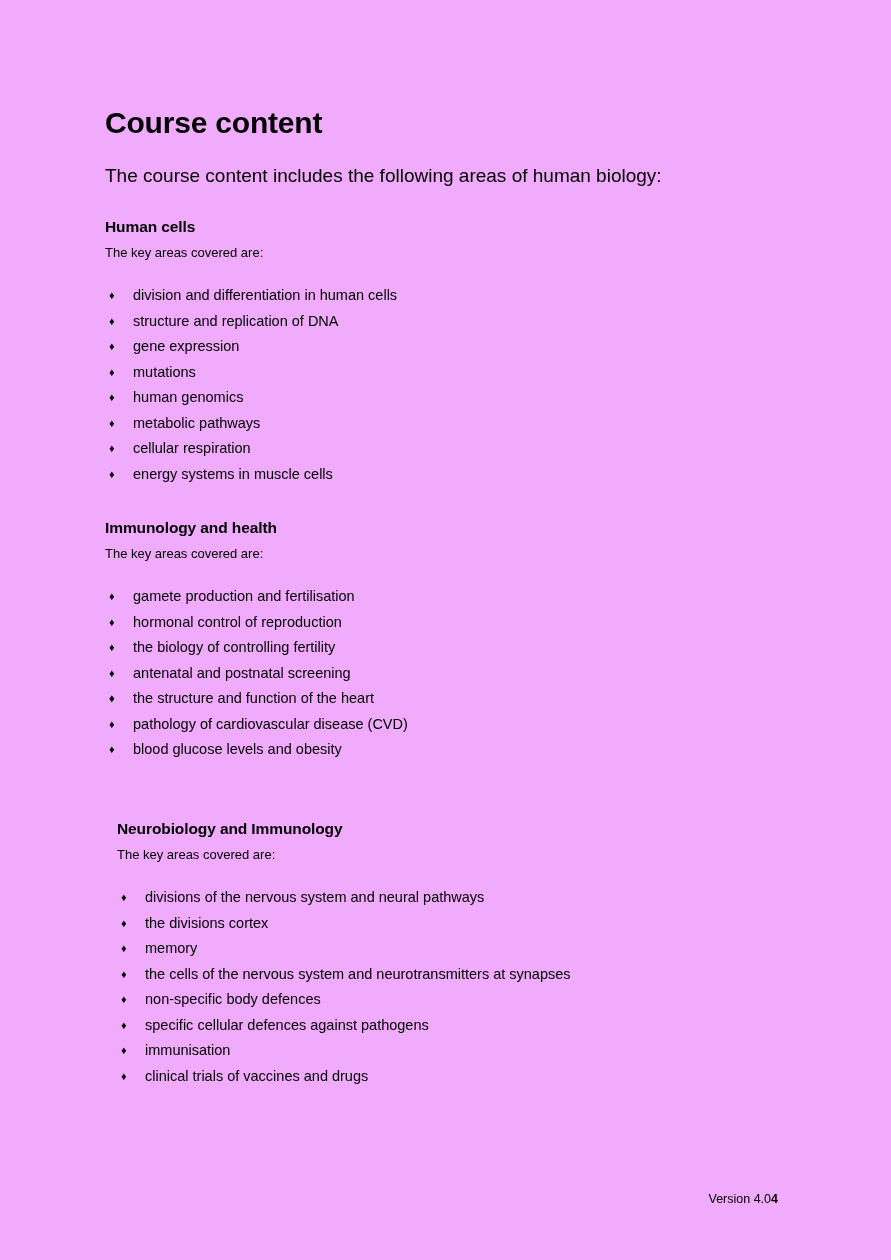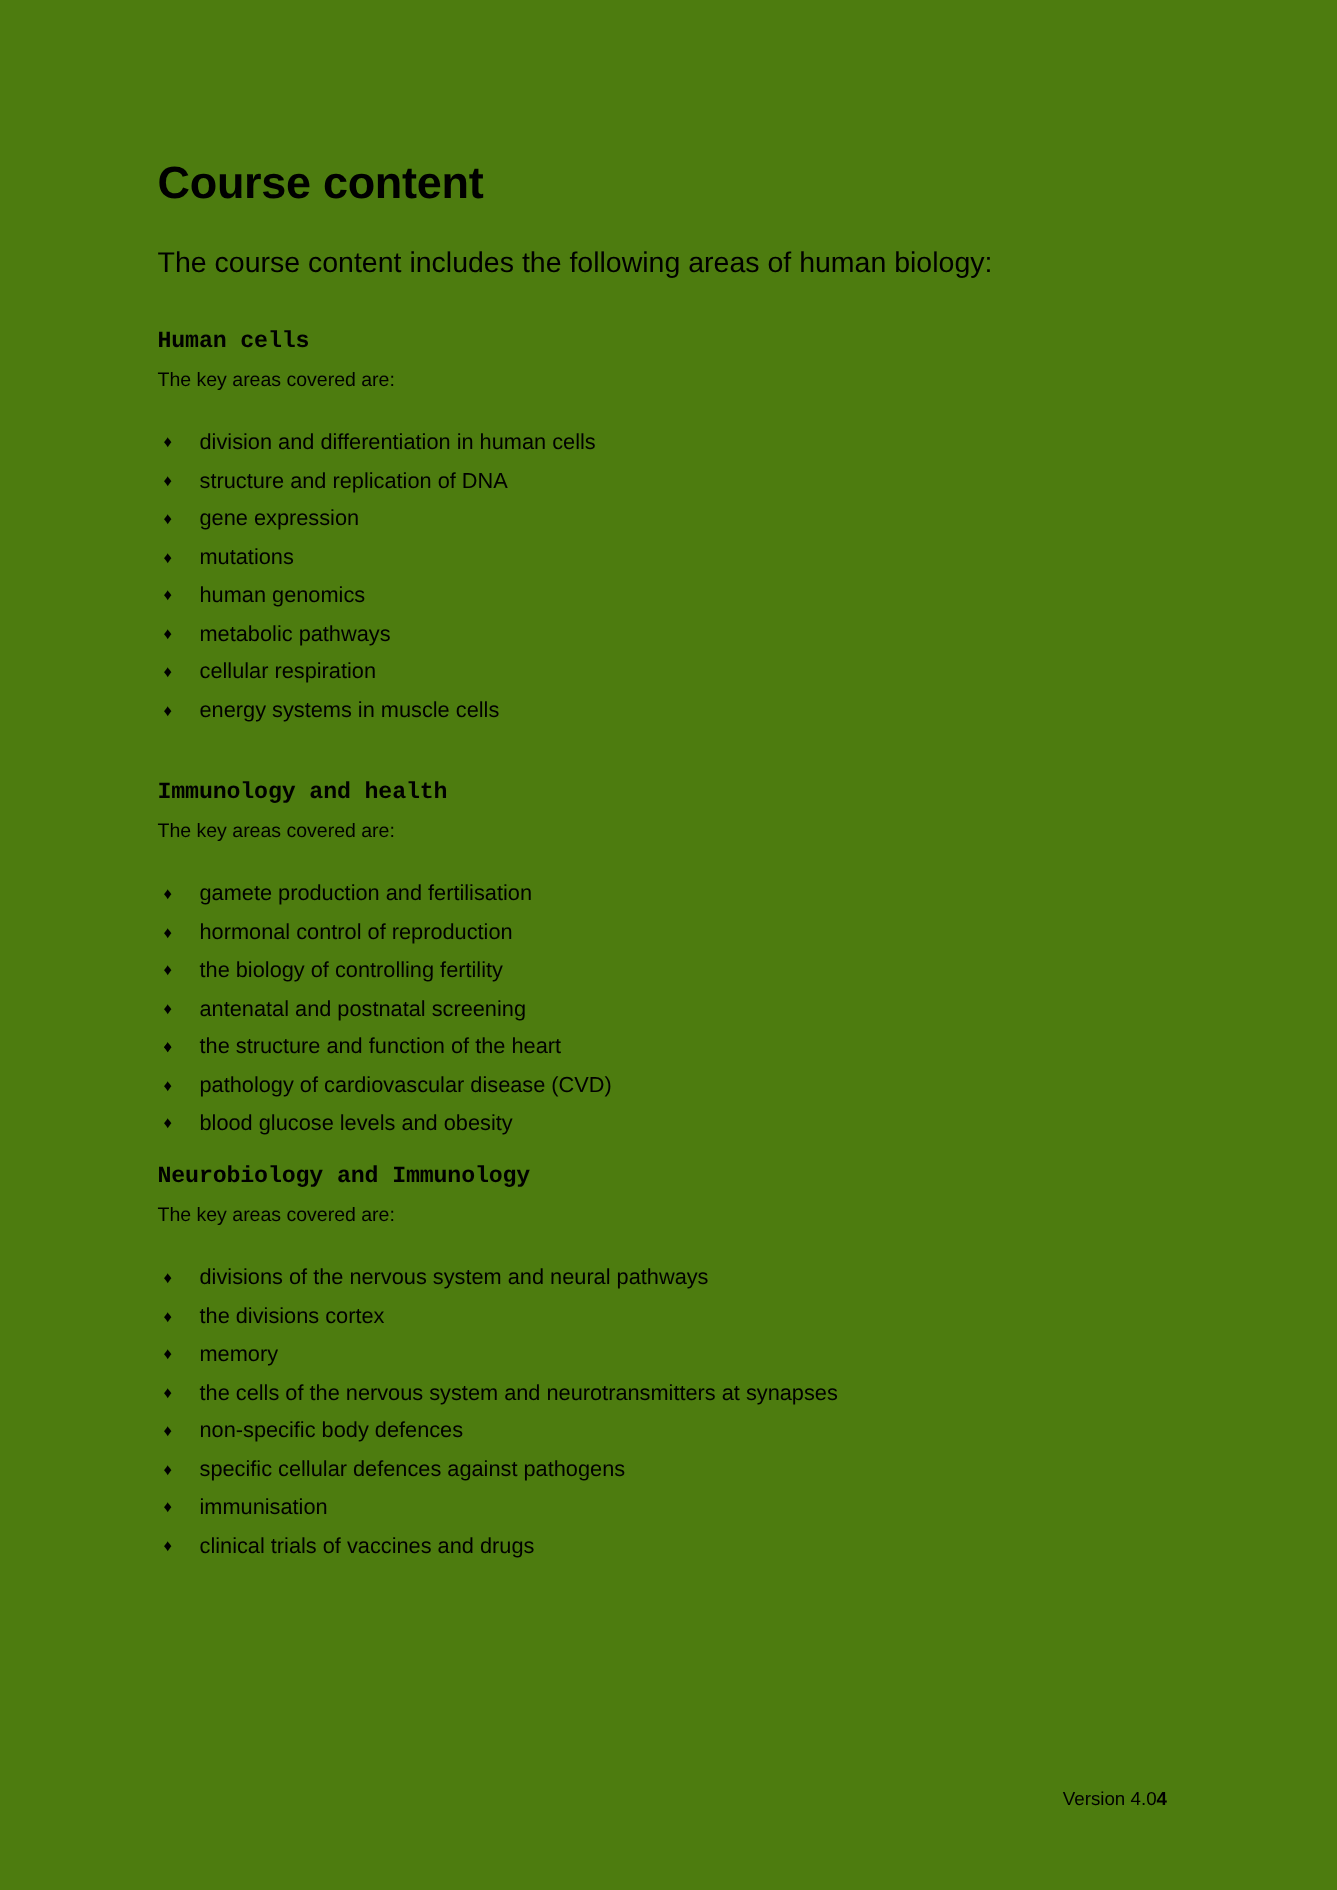--- a/index.html
+++ b/index.html
@@ -14,21 +14,21 @@
     font-family: "Liberation Sans", sans-serif;
     color: #000000;
     -webkit-font-smoothing: antialiased;
   }
   .page {
     position: absolute;
     top: 0;
     left: 0;
     width: 891px;
     height: 1260px;
-    background: #4d7c0f;
+    background: #f0abfc;
     overflow: hidden;
   }
   .page-title {
     position: absolute;
     left: 105px;
     top: 105px;
     font-size: 30px;
     font-weight: bold;
     letter-spacing: -0.2px;
     line-height: 36px;
@@ -46,21 +46,20 @@
     position: absolute;
     left: 105px;
     width: 700px;
   }
   .section-heading {
     font-size: 15.5px;
     font-weight: bold;
     line-height: 20px;
     margin: 0 0 0 0;
     letter-spacing: -0.1px;
-    font-family: Liberation Mono, monospace;
   }
   .section-sub {
     font-size: 13px;
     line-height: 20px;
     margin: 6px 0 0 0;
   }
   .bullet-list {
     list-style: none;
     margin: 0;
     padding: 0;
@@ -91,21 +90,21 @@
     font-size: 12.5px;
     line-height: 16px;
   }
   .footer-page-number {
     font-weight: bold;
     font-size: 12.5px;
   }
   
   #section-0 { top: 217px; }
   #section-1 { top: 518px; }
-  #section-2 { top: 774px; }
+  #section-2 { top: 819px; margin-left: 12px; }
   .list-wrap { margin-top: 20px; }
 </style>
 </head>
 <body>
 
 <div class="page">
 
   <h1 class="page-title">Course content</h1>
 
   <p class="intro">The course content includes the following areas of human biology:</p>

